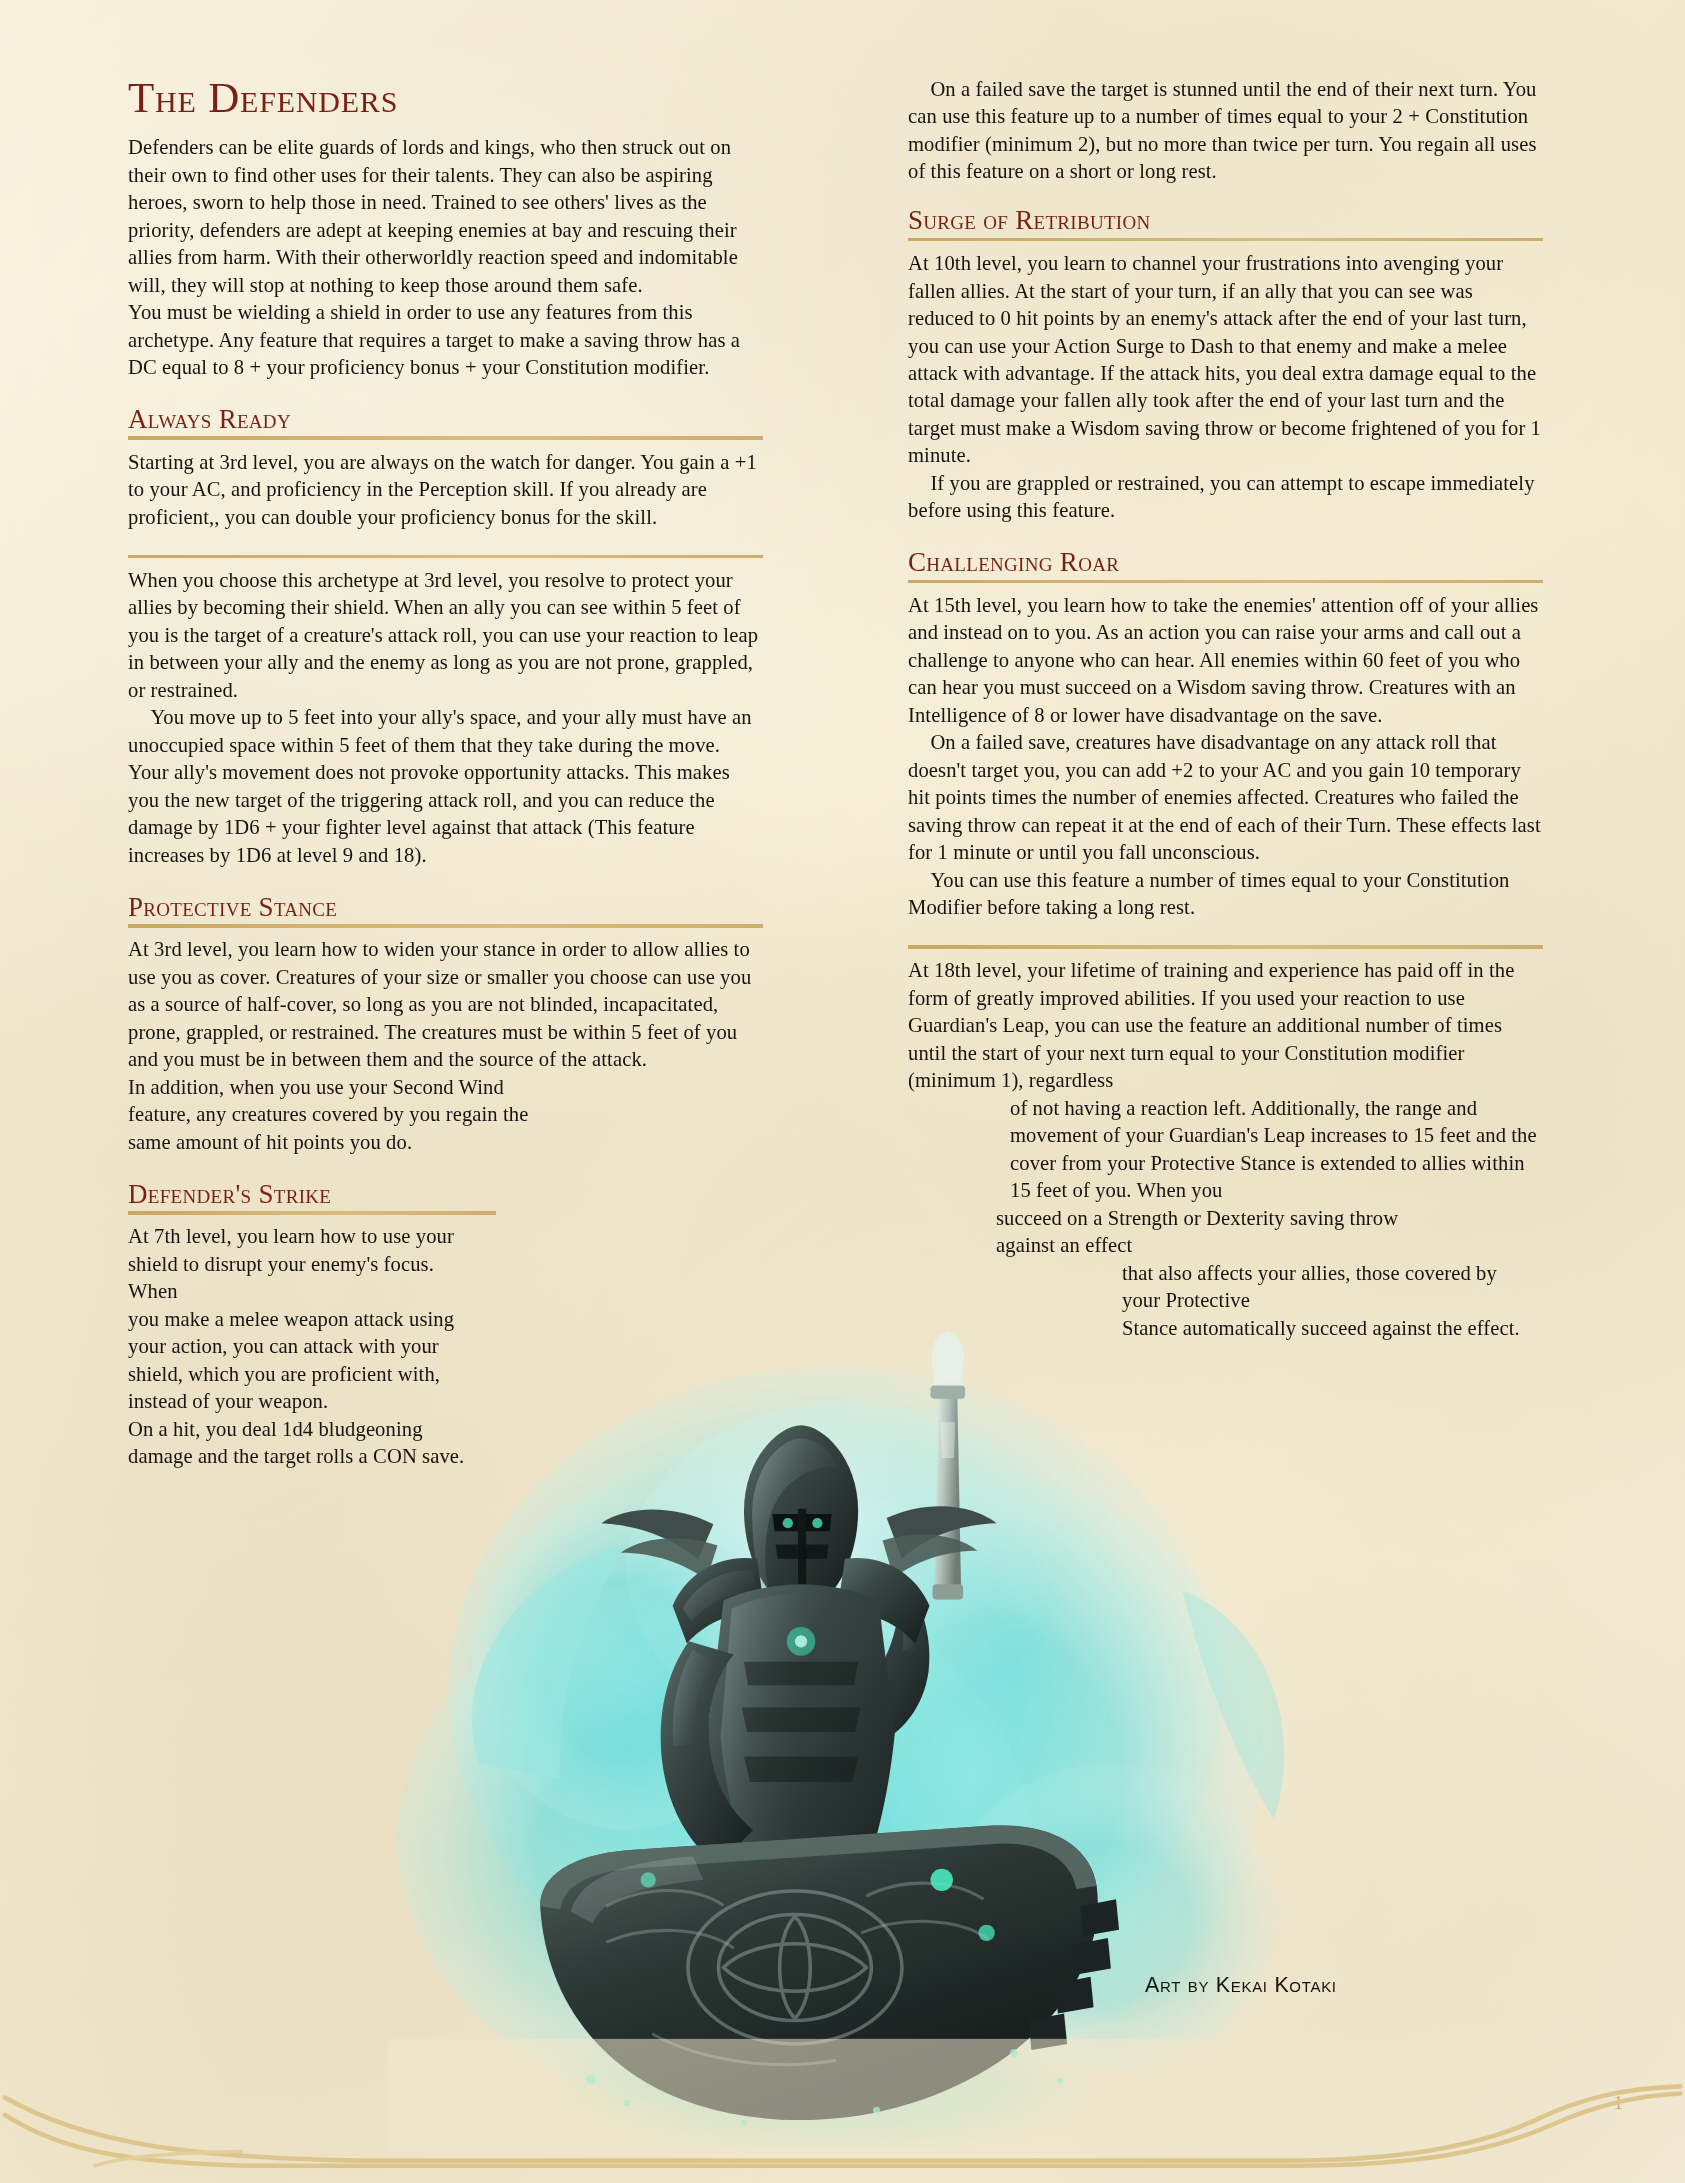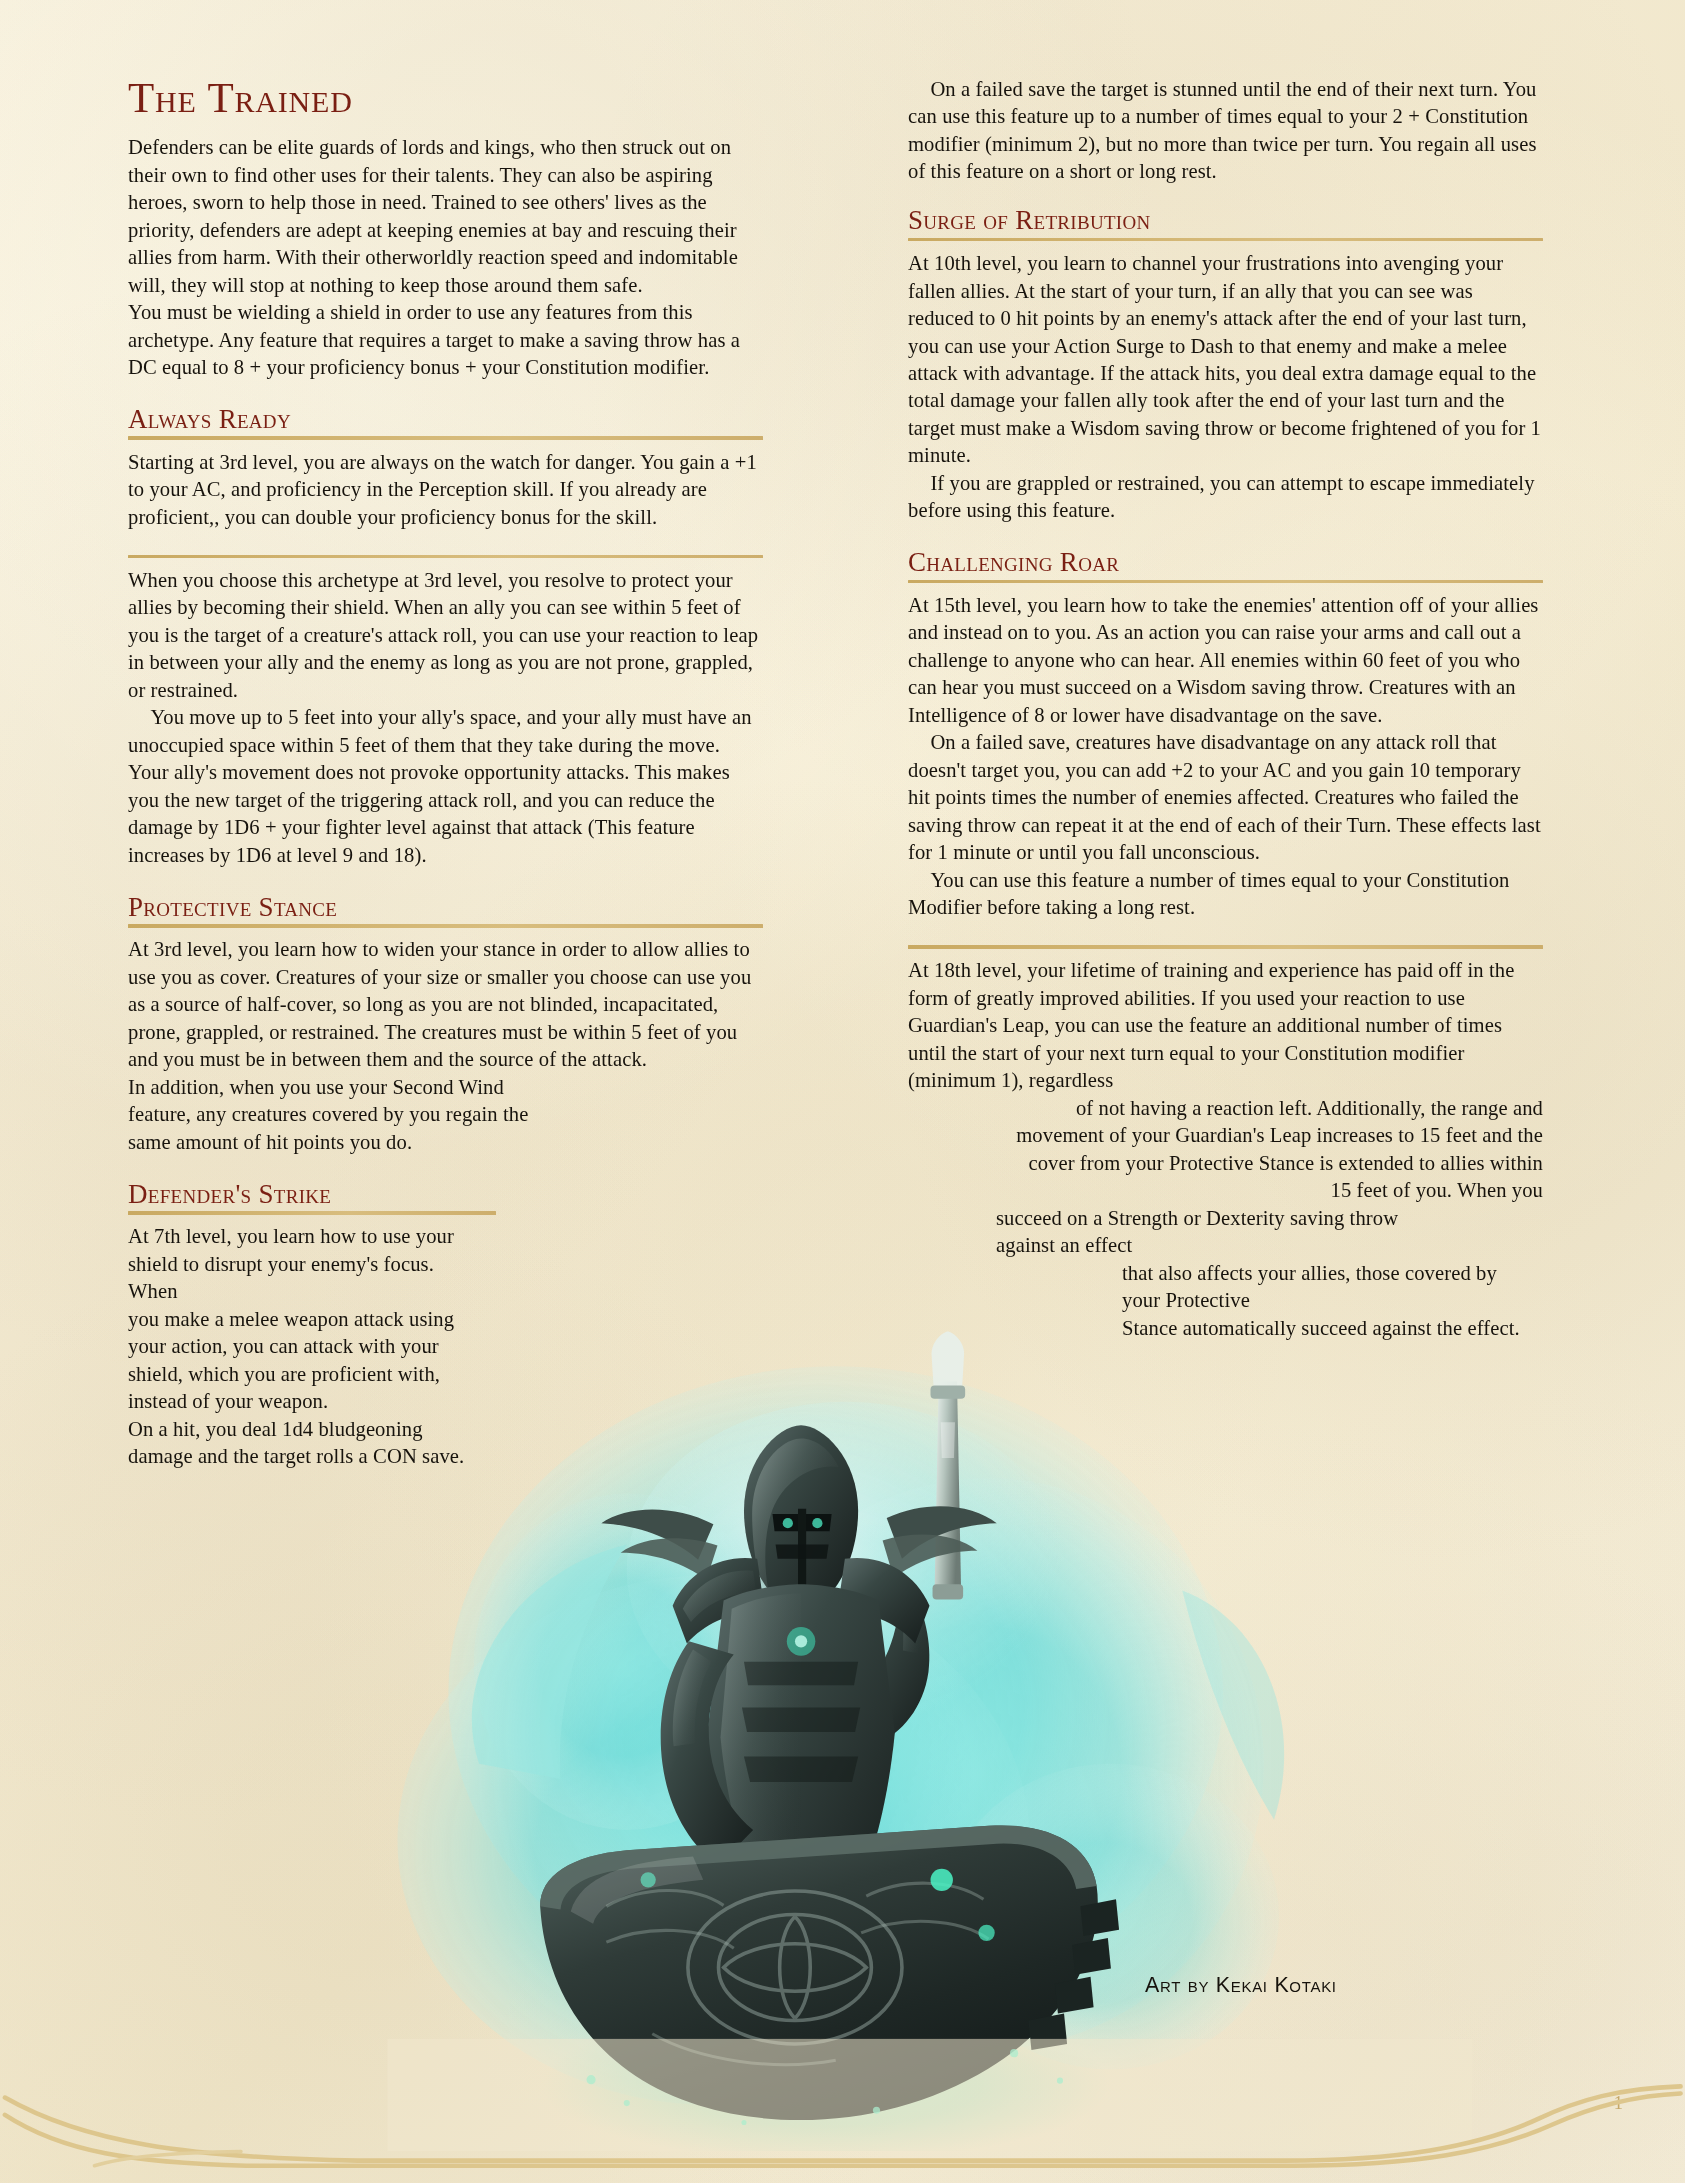--- a/index.html
+++ b/index.html
@@ -110,21 +110,20 @@
   
   .rule.w-full { width: 100%; }
   .rule.w-58   { width: 58%; }
   .narrow-2 { width: 443px; }
   .narrow-3 { width: 357px; }
 
   
   .eg-shift {
     margin-left: 102px;
     width: 533px;
-    text-align: right;
   }
   .eg-shift-2 {
     margin-left: 88px;
     width: 459px;
   }
   .eg-shift-3 {
     margin-left: 214px;
     width: 403px;
   }
 
@@ -317,21 +316,21 @@
           <circle cx="700" cy="1604" r="5"></circle>
         </g>
 
         <rect x="0" y="1440" width="2130" height="220" fill="#f1e7cd" opacity="0.55"></rect>
       </g>
     </svg>
   </div>
 
   <div class="column" id="col-left">
 
-    <h1 class="title">The Trained</h1>
+    <h1 class="title">The Defenders</h1>
 
     <p class="body-text">Defenders can be elite guards of lords and kings, who then struck out on their own to find other uses for their talents. They can also be aspiring heroes, sworn to help those in need. Trained to see others' lives as the priority, defenders are adept at keeping enemies at bay and rescuing their allies from harm. With their otherworldly reaction speed and indomitable will, they will stop at nothing to keep those around them safe.</p>
     <p class="body-text para-gap">You must be wielding a shield in order to use any features from this archetype. Any feature that requires a target to make a saving throw has a DC equal to 8 + your proficiency bonus + your Constitution modifier.</p>
 
     <div class="feature-block">
       <h2 class="feature">Always Ready</h2>
       <div class="rule w-full"></div>
       <p class="body-text">Starting at 3rd level, you are always on the watch for danger. You gain a +1 to your AC, and proficiency in the Perception skill. If you already are proficient,, you can double your proficiency bonus for the skill.</p>
     </div>
 

